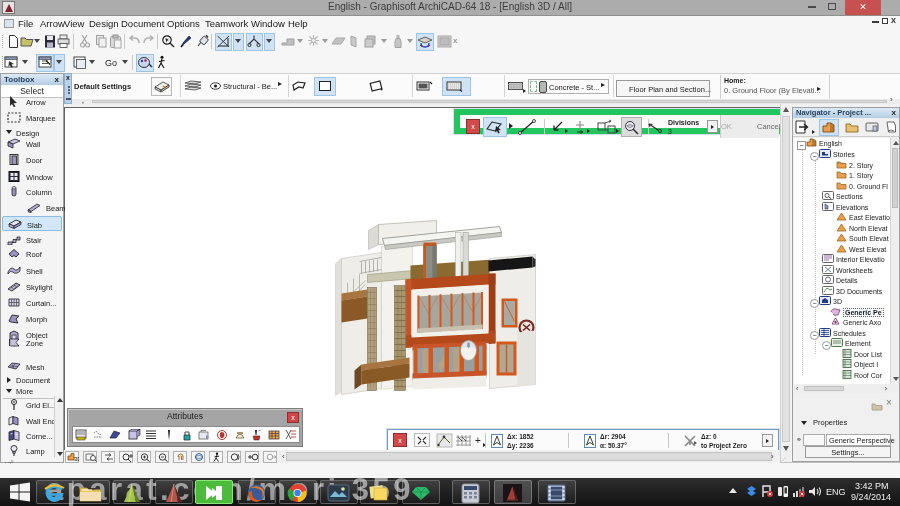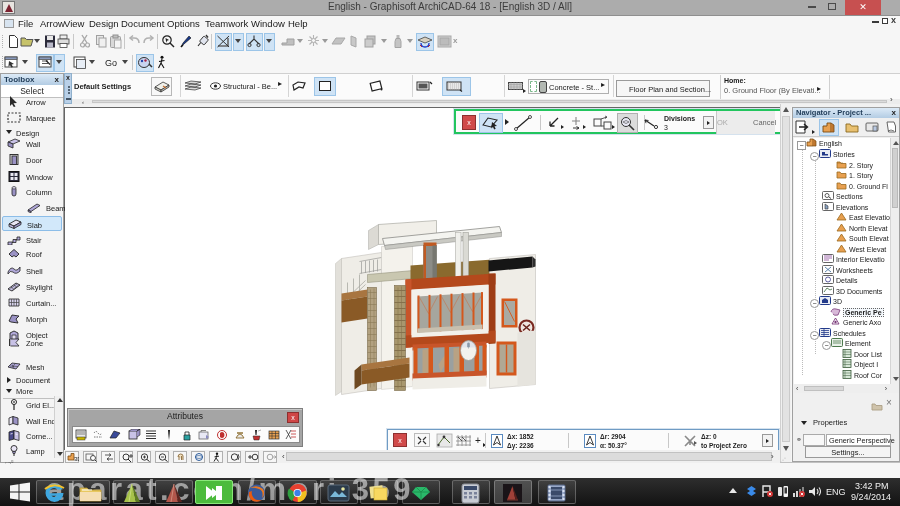--- a/index.html
+++ b/index.html
@@ -74,21 +74,21 @@
 .tico { display:inline-block; width:9px; height:8px; vertical-align:-1px; margin-right:2px; }
 #nav-props { font-size:7.5px; color:#1a1a1a; }
 
 
 #attrs { left:66px; top:407px; width:236px; height:39px; background:#a5a5a5; border:1px solid #7e7e7e; box-shadow:inset 1px 1px 0 #c8c8c8; }
 #attrs-title { left:0; top:2px; width:234px; text-align:center; font-size:8.5px; color:#1c1c1c; }
 #attrs-x { right:3px; top:3px; width:12px; height:11px; background:#cf4646; border:1px solid #8d2f2f; color:#fff; font-size:7px; text-align:center; line-height:10px; }
 #attrs-strip { left:4px; top:17px; width:228px; height:17px; background:#fcfcfc; border:1px solid #8a8a8a; }
 
 
-#petbar { left:453px; top:108px; width:378px; height:25px; background:#fbfbfb; border:2px solid #22c55e; box-shadow:0 0 0 1px #d5e2ee; }
+#petbar { left:453px; top:108px; width:378px; height:25px; background:#fbfbfb; border:6px solid #22c55e; box-shadow:0 0 0 1px #d5e2ee; }
 #tracker { left:386px; top:428px; width:392px; height:22px; background:#fbfbfb; border:1px solid #6f9bc4; box-shadow:0 0 0 1px #d5e2ee; }
 .redx { background:#d04a4a; border:1px solid #8d2f2f; color:#fff; font-size:7px; text-align:center; }
 .trk-lbl { position:absolute; font-size:6.5px; font-weight:bold; color:#222; }
 
 
 #statusbar { left:0; top:463px; width:900px; height:15px; background:#f2f2f2; border-top:1px solid #c9c9c9; font-size:8.5px; color:#111; }
 
 
 #taskbar { left:0; top:478px; width:900px; height:28px; background:linear-gradient(#2e2e2e,#121212); }
 .task-btn { position:absolute; top:2px; width:38px; height:24px; background:linear-gradient(rgba(255,255,255,0.10),rgba(255,255,255,0.03)); border:1px solid rgba(255,255,255,0.25); border-radius:2px; }

